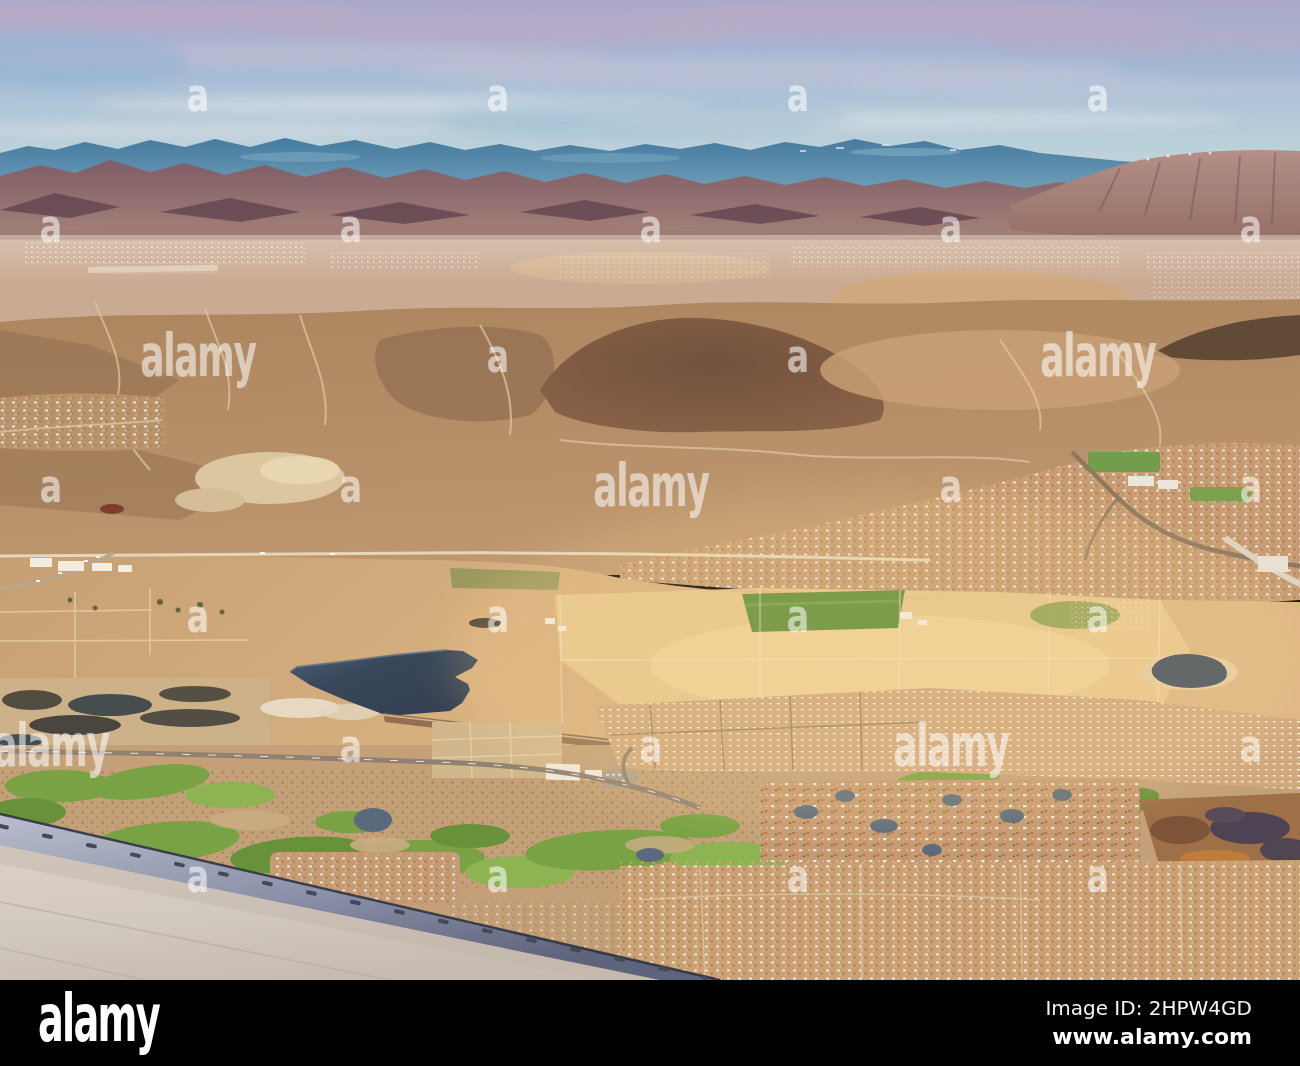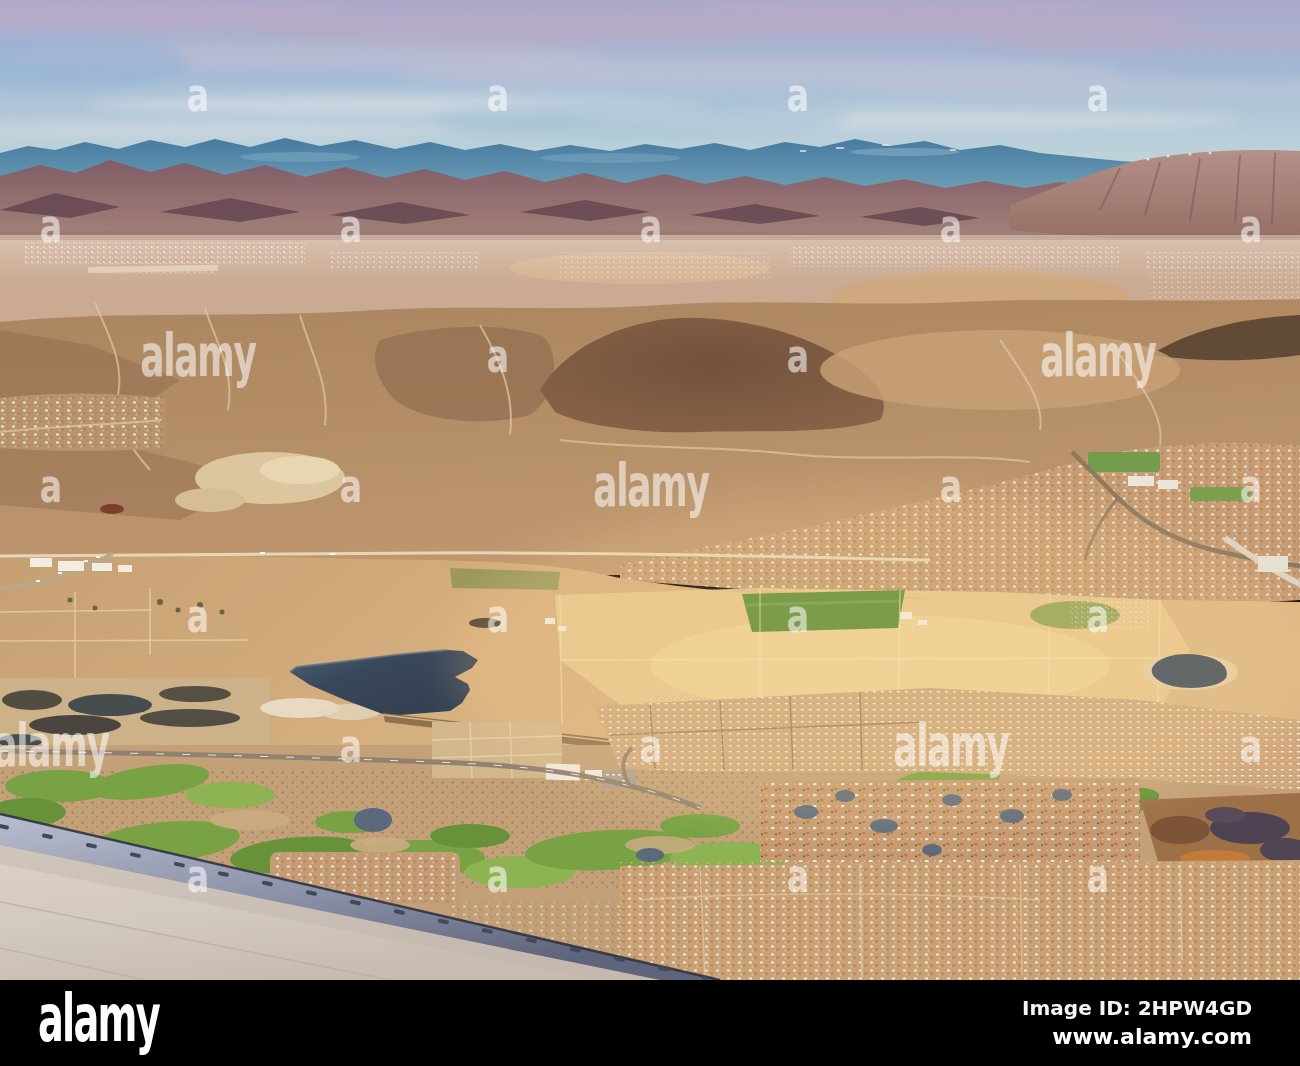--- a/index.html
+++ b/index.html
@@ -22,21 +22,21 @@
     position:absolute;left:0;top:980px;width:1300px;height:86px;
     background:var(--footer-bg,#000);color:var(--footer-fg,#fff);
     display:flex;align-items:center;justify-content:space-between;
     padding:0 48px 0 38px;box-sizing:border-box;
   }
   .footer-logo{
     font-size:66px;font-weight:bold;letter-spacing:-3px;line-height:1;
     transform:scaleX(.58);transform-origin:left center;margin-top:-8px;
   }
   .footer-right{text-align:right;line-height:1.15;}
-  .footer-id{font-size:20px;font-weight:bold;opacity:.96;}
+  .footer-id{font-size:20px;font-weight:normal;opacity:.96;}
   .footer-url{font-size:22px;font-weight:bold;margin-top:4px;}
 </style>
 </head>
 <body>
 
 <div class="stage">
   <div class="photo" id="photo">
     <svg width="1300" height="980" viewBox="0 0 1300 980" xmlns="http://www.w3.org/2000/svg">
       <defs>
         <linearGradient id="gSky" x1="0" y1="0" x2="0" y2="1">

